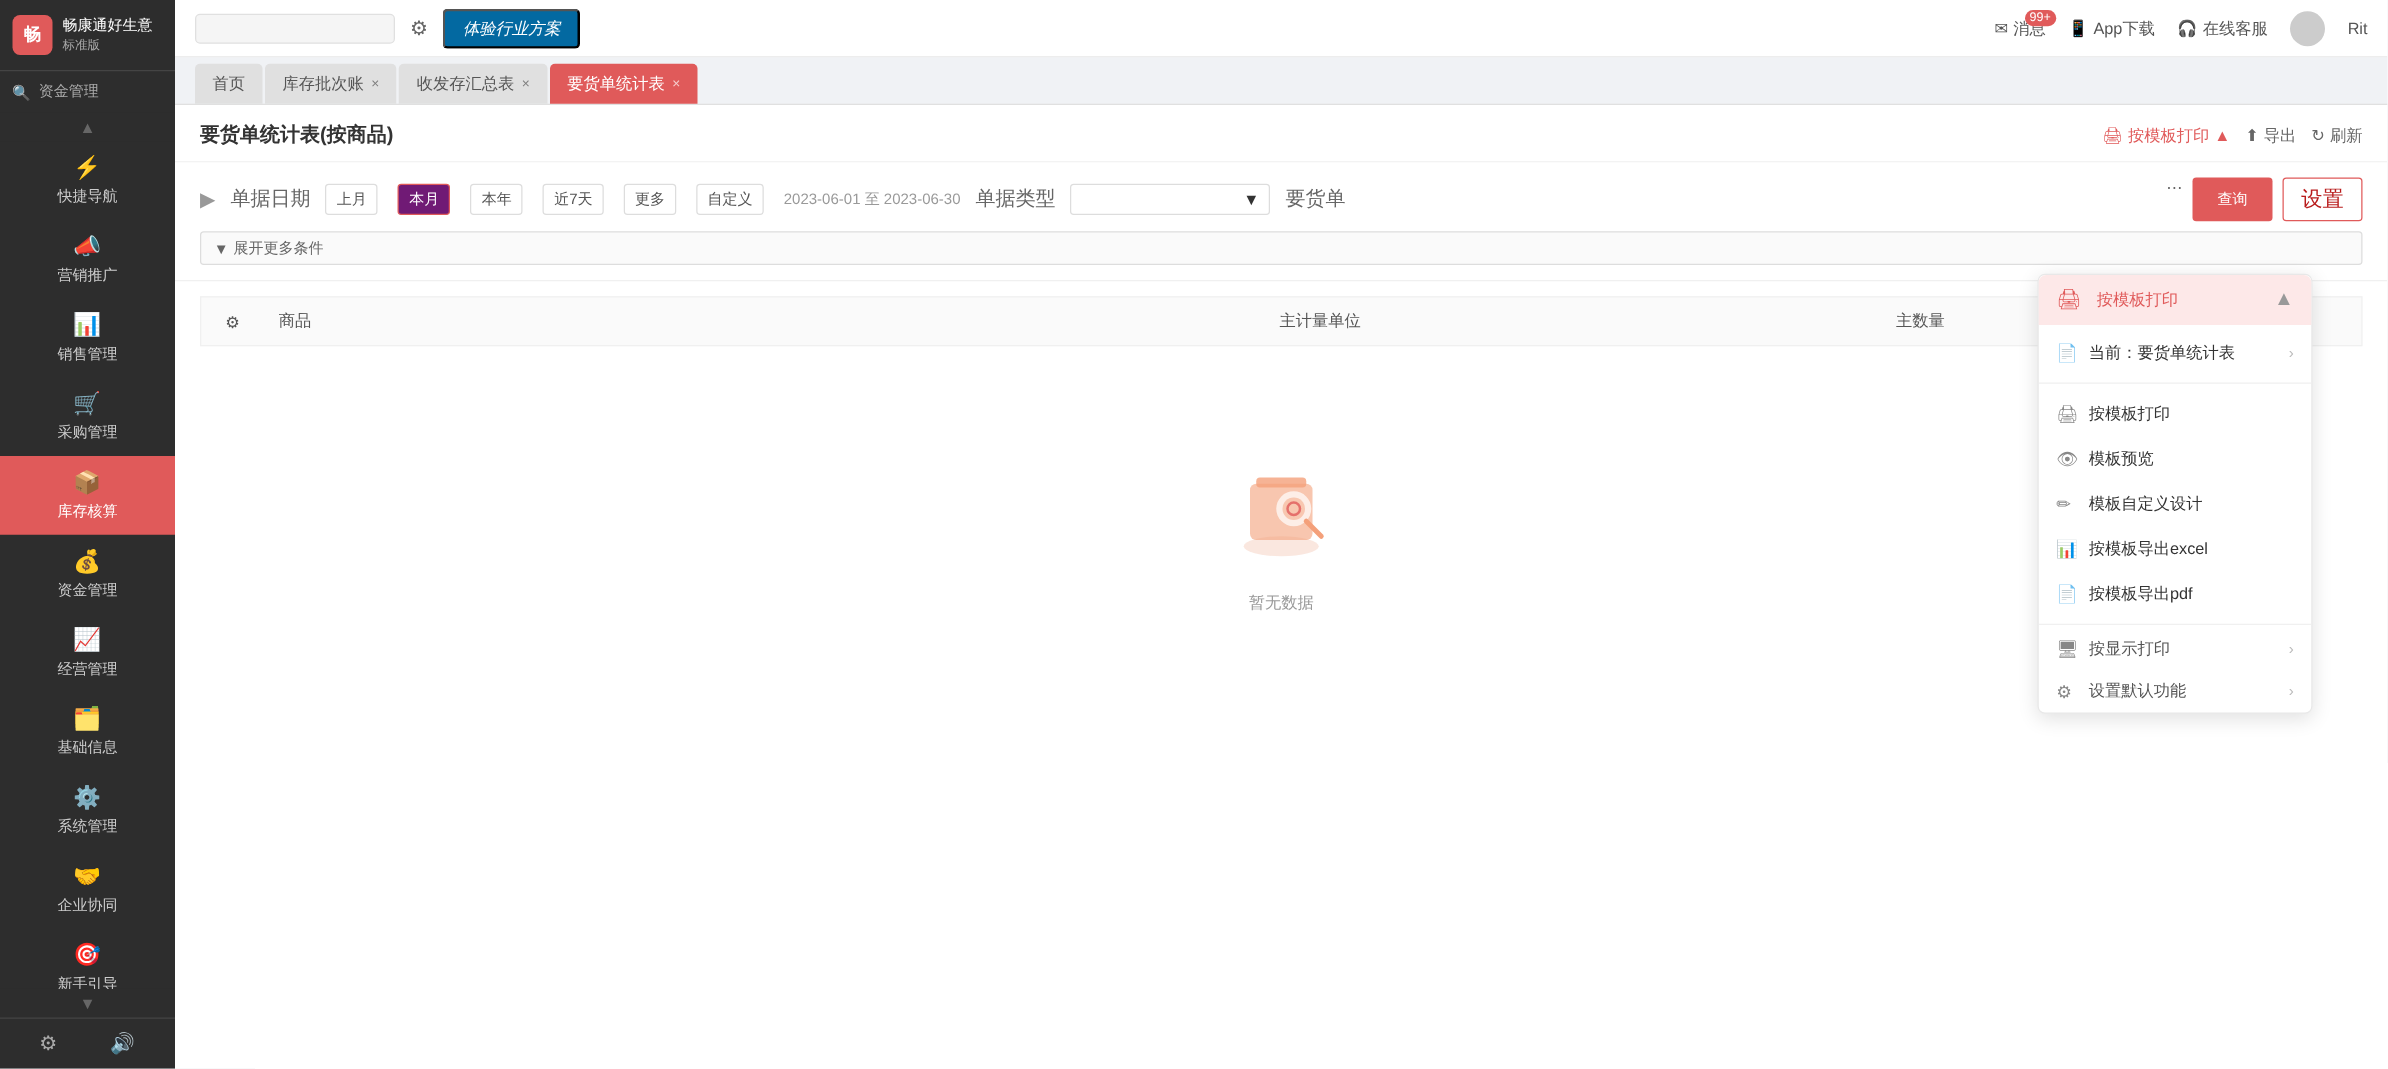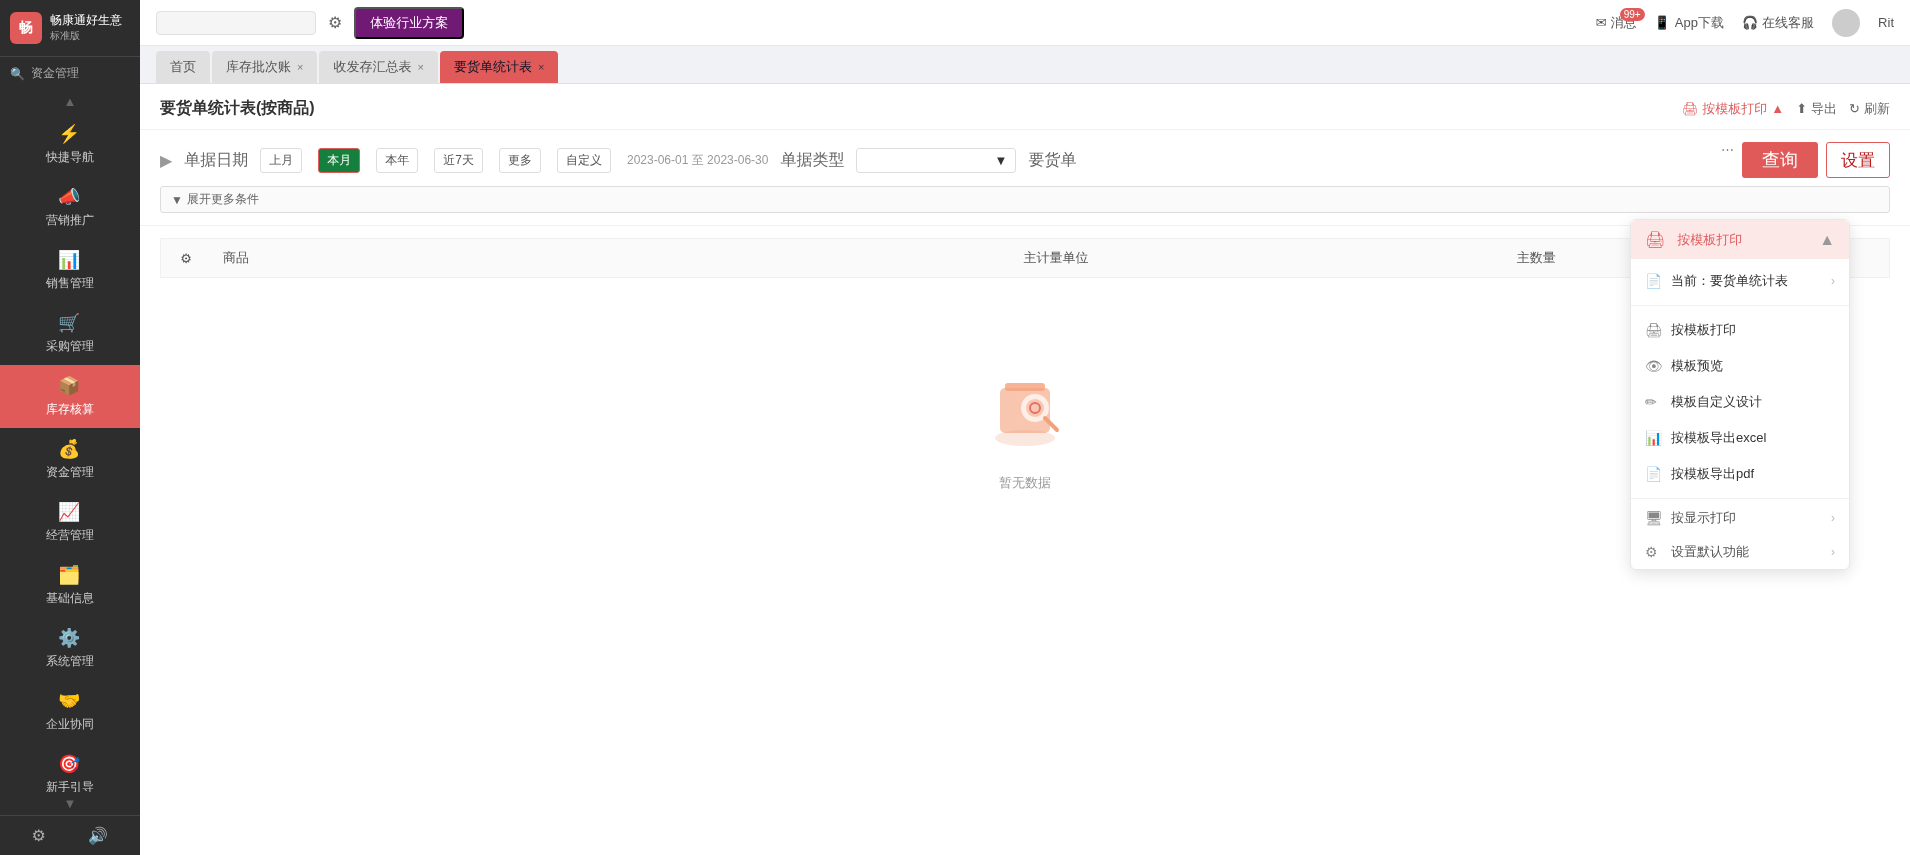--- a/index.html
+++ b/index.html
@@ -98,26 +98,27 @@
       background: #f5f5f5;
       border: 1px solid #e0e0e0;
       border-radius: 4px;
       padding: 4px 10px;
       width: 160px;
       font-size: 12px;
       color: #999;
     }
     .topbar-gear { color: #666; cursor: pointer; font-size: 16px; }
     .topbar-promo {
-      background: #701a75;
+      background: #0369a1;
       color: #fff;
       padding: 5px 14px;
       border-radius: 4px;
       font-size: 13px;
       cursor: pointer;
+      font-style: italic;
     }
     .topbar-right {
       margin-left: auto;
       display: flex;
       align-items: center;
       gap: 18px;
     }
     .topbar-right-item {
       display: flex;
       align-items: center;
@@ -163,21 +164,21 @@
       font-size: 13px;
       cursor: pointer;
       color: #555;
       display: flex;
       align-items: center;
       gap: 6px;
       white-space: nowrap;
     }
     .tab.active {
       background: #e05a5a;
-      color: #0f172a;
+      color: #ffffff;
     }
     .tab-close { font-size: 11px; cursor: pointer; opacity: 0.7; }
 
     
     .content {
       flex: 1;
       background: #fff;
       overflow: auto;
       position: relative;
     }
@@ -221,21 +222,21 @@
     .date-btn {
       padding: 3px 8px;
       border: 1px solid #ddd;
       border-radius: 3px;
       cursor: pointer;
       font-size: 12px;
       color: #555;
       background: #fff;
     }
     .date-btn.active {
-      background: #15803d;
+      background: #701a75;
       color: #fff;
       border-color: #e05a5a;
     }
     .date-range { font-size: 12px; color: #999; margin-left: 4px; }
     .select-box {
       display: flex;
       align-items: center;
       border: 1px solid #ddd;
       border-radius: 3px;
       padding: 4px 8px;
@@ -259,21 +260,21 @@
       margin-top: 8px;
     }
     .filter-toggle-icon { font-size: 16px; color: #999; }
     .query-btn {
       background: #e05a5a;
       color: #fff;
       border: none;
       padding: 6px 20px;
       border-radius: 3px;
       cursor: pointer;
-      font-size: 18px;
+      font-size: 12px;
     }
     .settings-btn {
       background: #fff;
       color: #b91c1c;
       border: 1px solid #e05a5a;
       padding: 5px 14px;
       border-radius: 3px;
       cursor: pointer;
       font-size: 17px;
     }

